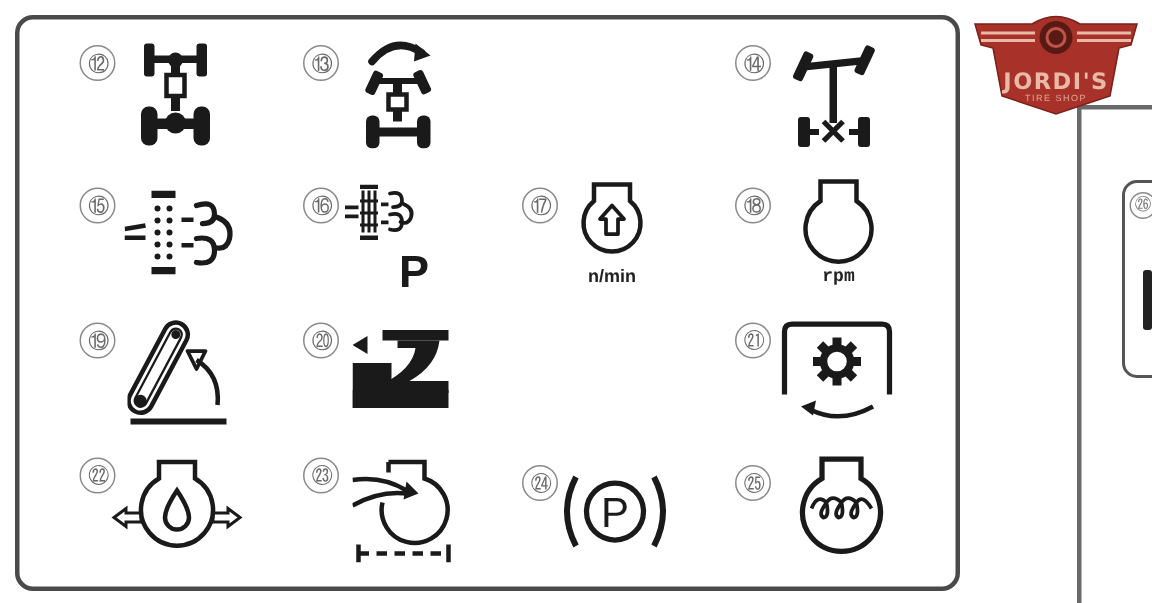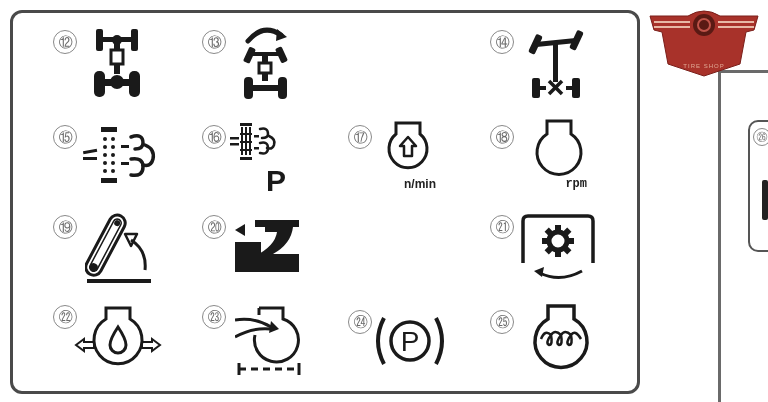--- a/index.html
+++ b/index.html
@@ -14,21 +14,21 @@
   }
   .num {
     position: absolute; width: 22px; height: 22px; border-radius: 50%;
     border: 1.5px solid #8a8a8a; color: #6a6a6a; background: #fff;
     font-size: 14px; line-height: 22px; text-align: center; letter-spacing: -1.5px;
     box-sizing: content-box;
   }
   .icon { position: absolute; }
   .icon svg { display: block; }
   .sublabel {
-    position: absolute; font-size: 12px; font-weight: bold; color: #222; text-align: right;
+    position: absolute; font-size: 12px; font-weight: bold; color: #222; text-align: center;
   }
   .right-frame {
     position: absolute; left: 718px; top: 70px; width: 60px; height: 330px;
     border-left: 3px solid #6a6a6a; border-top: 3px solid #6a6a6a;
   }
   .right-inner {
     position: absolute; left: 748px; top: 120px; width: 40px; height: 128px;
     border: 2px solid #555; border-radius: 10px; background: #fff;
   }
   .right-inner .num-partial {
@@ -285,14 +285,15 @@
 <div class="logo">
   <svg width="112" height="70" viewBox="0 0 112 70">
     <path d="M2 8 L40 8 Q56 -2 72 8 L110 8 L106 22 L98 24 L92 56 L56 68 L20 56 L14 24 L6 22 Z" fill="#a8322a" stroke="#7a1f1a" stroke-width="1"></path>
     <rect x="6" y="13" width="36" height="2" fill="#e8b9a6"></rect>
     <rect x="6" y="18" width="36" height="2" fill="#e8b9a6"></rect>
     <rect x="70" y="13" width="36" height="2" fill="#e8b9a6"></rect>
     <rect x="70" y="18" width="36" height="2" fill="#e8b9a6"></rect>
     <circle cx="56" cy="17" r="11" fill="#5a1a14"></circle>
     <circle cx="56" cy="17" r="6" fill="none" stroke="#c0544a" stroke-width="2"></circle>
   </svg>
+  <div class="logo-text">JORDI'S</div>
   <div class="logo-sub">TIRE SHOP</div>
 </div>
 
 </body></html>

